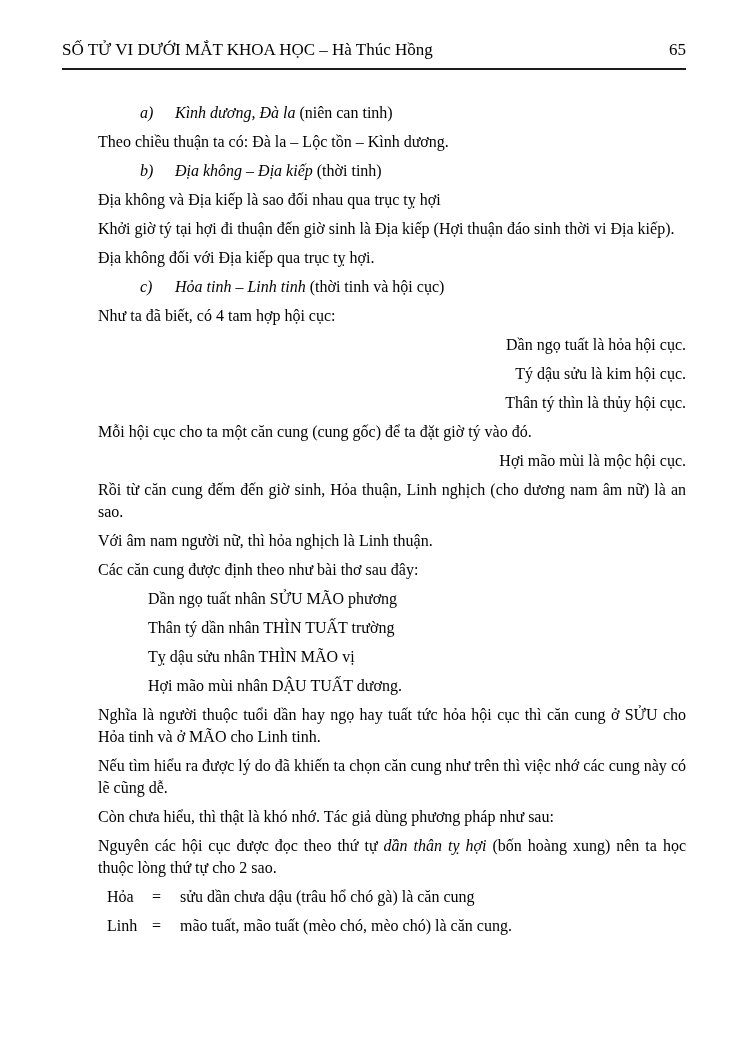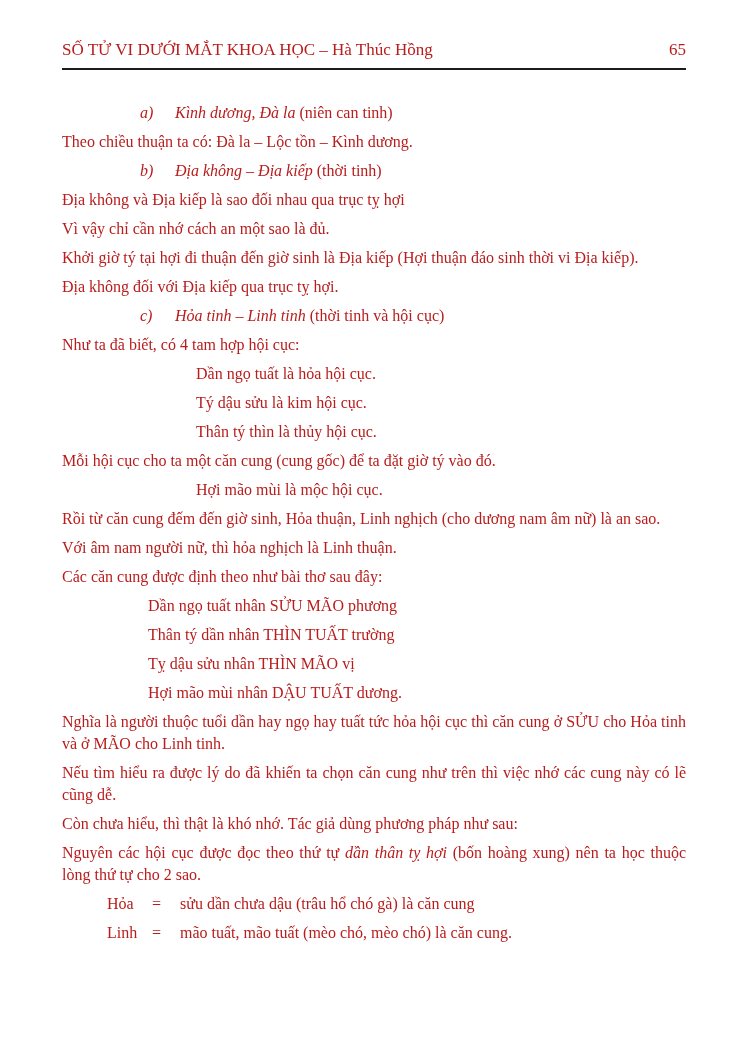--- a/index.html
+++ b/index.html
@@ -6,21 +6,21 @@
     margin: 0;
     padding: 0;
     background: #ffffff;
   }
   .page {
     position: relative;
     width: 744px;
     height: 1053px;
     background: #ffffff;
     font-family: "Liberation Serif", serif;
-    color: #b91c1c;
+    color: #000000;
     overflow: hidden;
   }
   .running-header {
     position: absolute;
     left: 62px;
     right: 58px;
     top: 40px;
     display: flex;
     justify-content: space-between;
     align-items: baseline;
@@ -38,49 +38,48 @@
     position: absolute;
     left: 62px;
     right: 58px;
     top: 102px;
   }
   .block {
     font-size: 16px;
     line-height: 22px;
     margin: 0 0 7px 0;
   }
-  .para { text-align: justify; }
+  .para { text-align: justify; margin-left: 36px; }
   .item { padding-left: 78px; text-align: left; }
   .item .marker {
     font-style: italic;
     display: inline-block;
     width: 35px;
   }
   .indent1 { padding-left: 86px; text-align: left; }
-  .indent2 { padding-left: 134px; text-align: left; }
+  .indent2 { padding-left: 134px; text-align: right; }
   .def { padding-left: 45px; text-align: left; }
   .def .def-term { display: inline-block; width: 45px; }
   .def .def-eq   { display: inline-block; width: 28px; }
   .it { font-style: italic; }
 </style>
 </head>
 <body>
 
 <div class="page">
   <div class="running-header">
     <span>SỐ TỬ VI DƯỚI MẮT KHOA HỌC – Hà Thúc Hồng</span>
     <span>65</span>
   </div>
   <div class="header-rule"></div>
   <div class="content">
       <div class="block item"><span class="marker">a)</span><span class="it">Kình dương, Đà la</span><span> (niên can tinh)</span></div>
       <div class="block para"><span>Theo chiều thuận ta có: Đà la – Lộc tồn – Kình dương.</span></div>
       <div class="block item"><span class="marker">b)</span><span class="it">Địa không – Địa kiếp</span><span> (thời tinh)</span></div>
       <div class="block para"><span>Địa không và Địa kiếp là sao đối nhau qua trục tỵ hợi</span></div>
-      <div class="block para"><span>Vì vậy chỉ cần nhớ cách an một sao là đủ.</span></div>
       <div class="block para"><span>Khởi giờ tý tại hợi đi thuận đến giờ sinh là Địa kiếp (Hợi thuận đáo sinh thời vi Địa kiếp).</span></div>
       <div class="block para"><span>Địa không đối với Địa kiếp qua trục tỵ hợi.</span></div>
       <div class="block item"><span class="marker">c)</span><span class="it">Hỏa tinh – Linh tinh</span><span> (thời tinh và hội cục)</span></div>
       <div class="block para"><span>Như ta đã biết, có 4 tam hợp hội cục:</span></div>
       <div class="block indent2"><span>Dần ngọ tuất là hỏa hội cục.</span></div>
       <div class="block indent2"><span>Tý dậu sửu là kim hội cục.</span></div>
       <div class="block indent2"><span>Thân tý thìn là thủy hội cục.</span></div>
       <div class="block para"><span>Mỗi hội cục cho ta một căn cung (cung gốc) để ta đặt giờ tý vào đó.</span></div>
       <div class="block indent2"><span>Hợi mão mùi là mộc hội cục.</span></div>
       <div class="block para"><span>Rồi từ căn cung đếm đến giờ sinh, Hỏa thuận, Linh nghịch (cho dương nam âm nữ) là an sao.</span></div>

